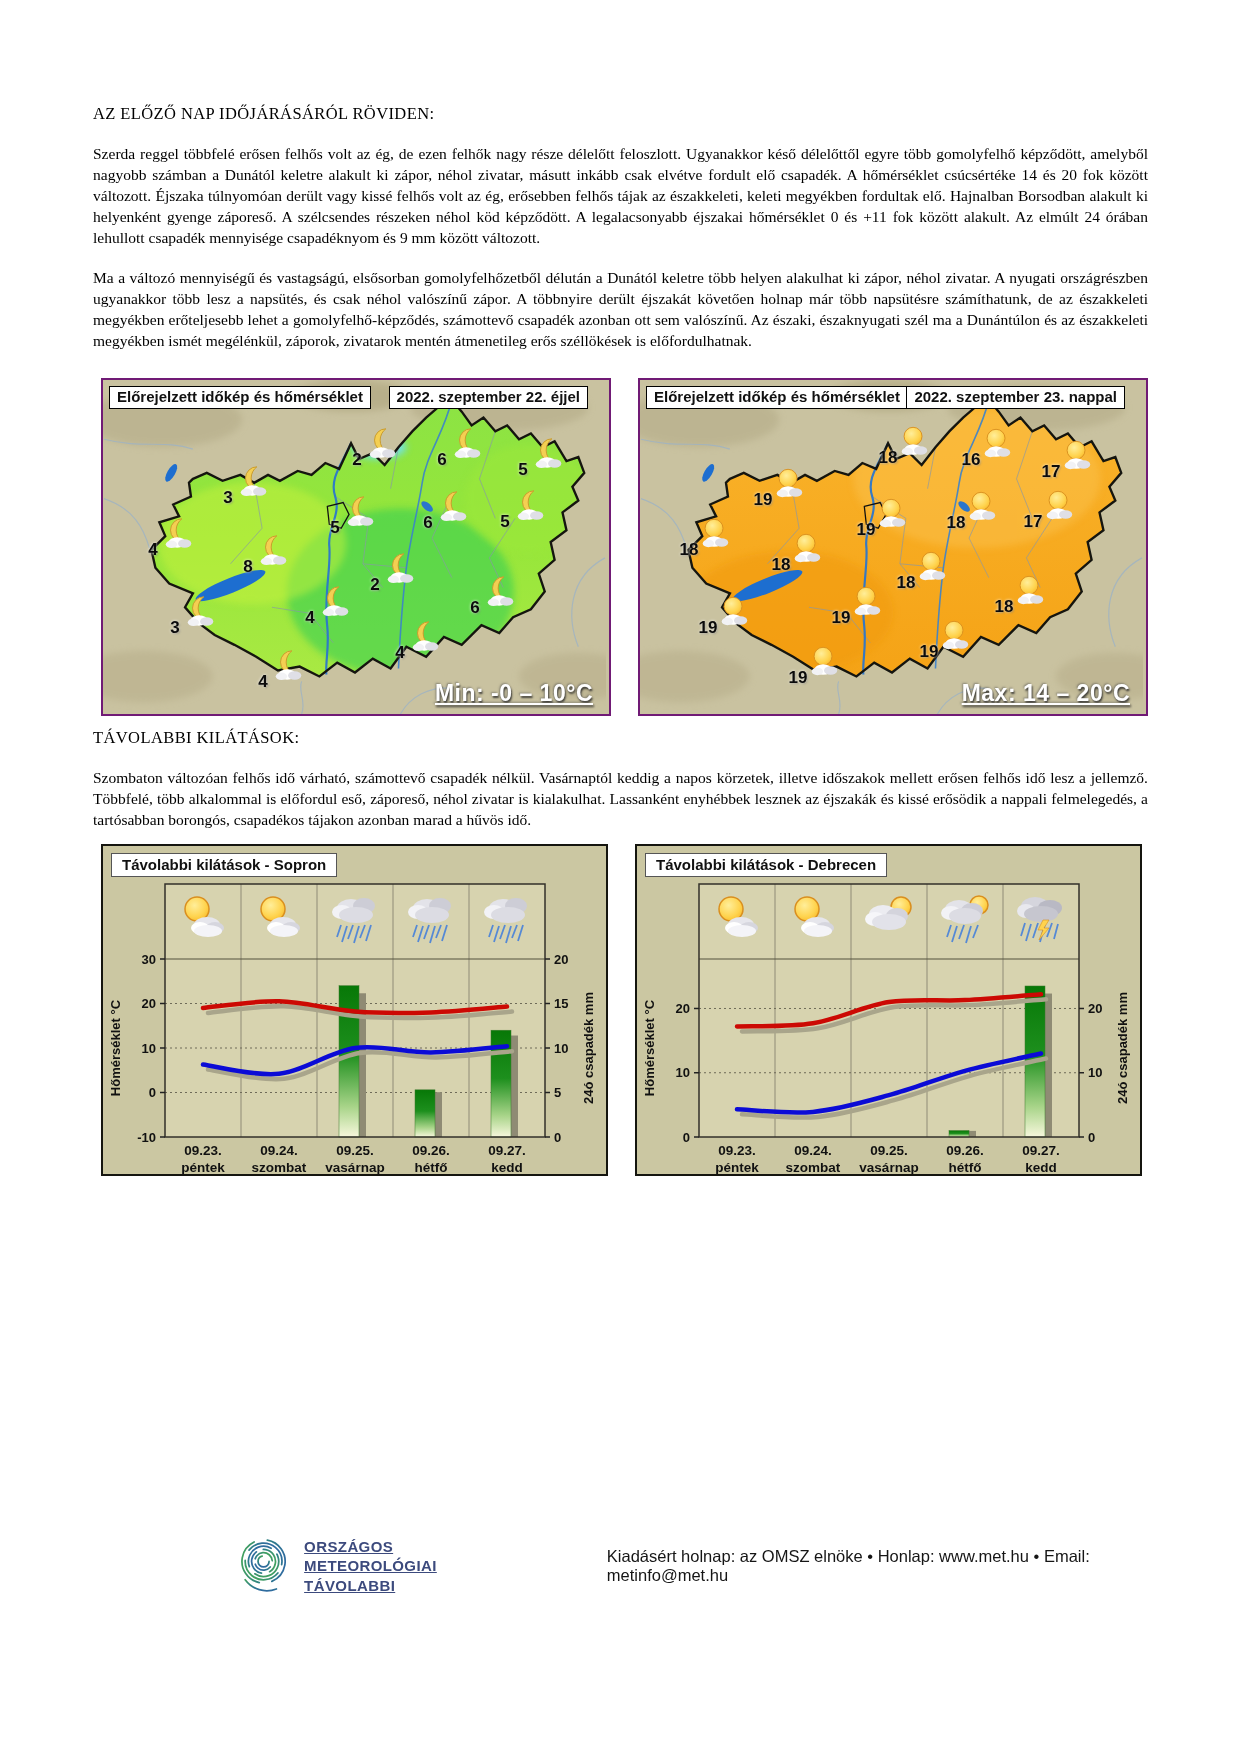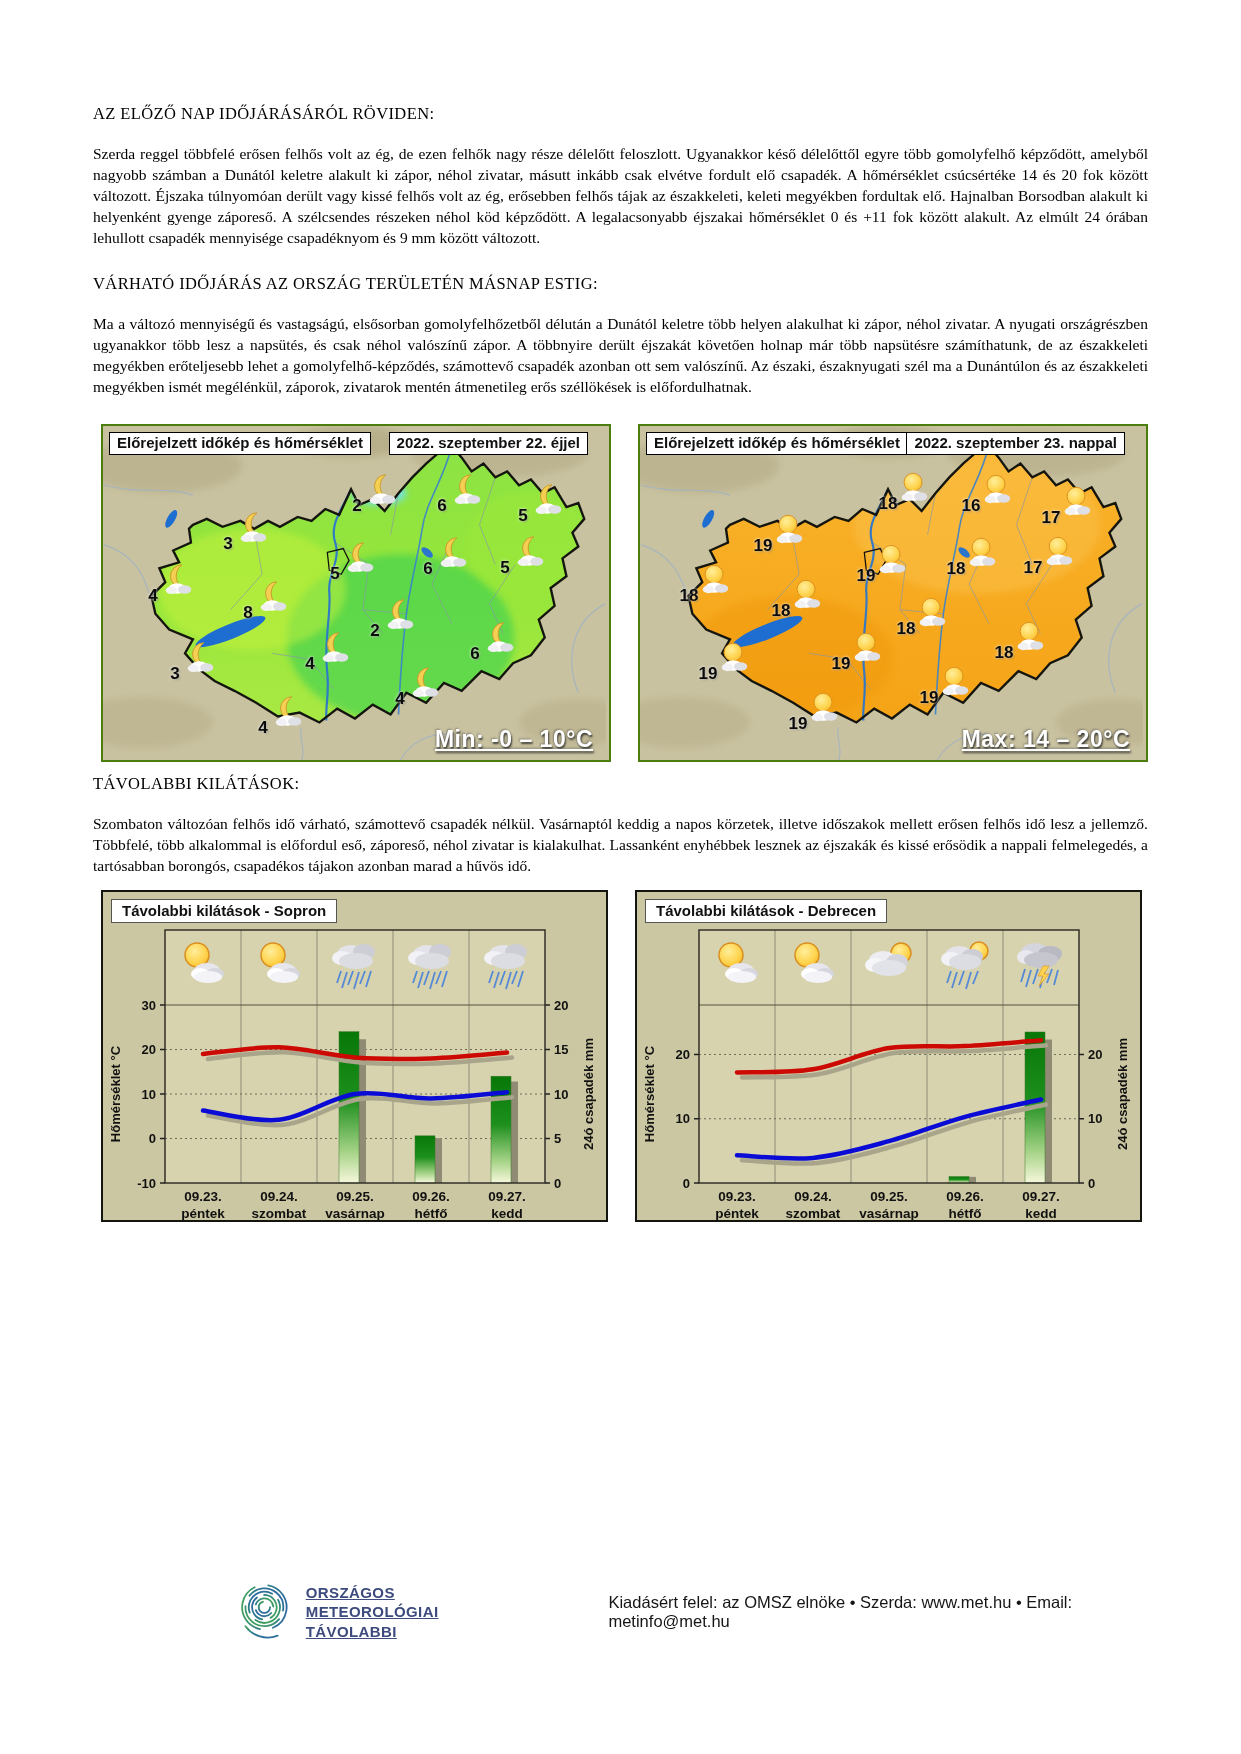--- a/index.html
+++ b/index.html
@@ -8,21 +8,21 @@
   .sec-head{font-size:16.5px;font-weight:400;letter-spacing:.4px;margin:0;}
   .body-par{font-size:15.5px;line-height:21px;text-align:justify;margin:0;}
   #para1{margin-top:19px;}
   #head2{margin-top:26px;}
   #para2{margin-top:19px;}
   #head3{margin-top:12px;}
   #para3{margin-top:19px;}
   .fig-row{display:flex;gap:27px;margin-left:8px;}
   #maps-row{margin-top:27px;}
   #charts-row{margin-top:14px;}
-  .map-panel{position:relative;width:513px;height:338px;border:2px solid #4d7c0f;box-sizing:border-box;overflow:hidden;background:#c9c2a0;}
+  .map-panel{position:relative;width:513px;height:338px;border:2px solid #701a75;box-sizing:border-box;overflow:hidden;background:#c9c2a0;}
   .map-head{position:absolute;top:6px;background:#fff;border:1px solid #000;padding:1px 7px 3px 7px;font:bold 15px "Liberation Sans",sans-serif;color:#111;white-space:nowrap;z-index:4;}
   .map-head-left{left:6px;}
   .map-head-right{right:21px;}
   .map-range{position:absolute;right:16px;bottom:7px;font:bold 23px "Liberation Sans",sans-serif;color:#fff;
     text-shadow:1px 2px 2px rgba(40,40,40,.85),-1px -1px 2px rgba(80,80,80,.5);z-index:4;letter-spacing:.5px;text-decoration:underline;}
   .map-pt{position:absolute;transform:translate(-50%,-50%);font:bold 17px "Liberation Sans",sans-serif;color:#0b0b0b;
     text-shadow:0 0 3px rgba(255,255,255,.95),1px 1px 2px rgba(0,0,0,.3);z-index:3;}
   .map-ic{position:absolute;width:34px;height:34px;transform:translate(-50%,-50%);z-index:2;}
   .chart-panel{position:relative;width:507px;height:332px;border:2px solid #15150f;box-sizing:border-box;background:#cbc7a2;}
   .chart-title{position:absolute;top:7px;left:8px;background:#fff;border:1px solid #555;padding:2px 10px 3px 10px;
@@ -180,21 +180,20 @@
       <polygon points="30,28 36,28 31,36 36,36 26,48 30,38 25,38" fill="#ffd34d" stroke="#d98f1f" stroke-width="0.6"></polygon>
     </symbol>
   </defs>
 </svg>
 
 <div class="content">
 
   <h2 class="sec-head" id="head1">AZ ELŐZŐ NAP IDŐJÁRÁSÁRÓL RÖVIDEN:</h2>
   <p class="body-par" id="para1">Szerda reggel többfelé erősen felhős volt az ég, de ezen felhők nagy része délelőtt feloszlott. Ugyanakkor késő délelőttől egyre több gomolyfelhő képződött, amelyből nagyobb számban a Dunától keletre alakult ki zápor, néhol zivatar, másutt inkább csak elvétve fordult elő csapadék. A hőmérséklet csúcsértéke 14 és 20 fok között változott. Éjszaka túlnyomóan derült vagy kissé felhős volt az ég, erősebben felhős tájak az északkeleti, keleti megyékben fordultak elő. Hajnalban Borsodban alakult ki helyenként gyenge záporeső. A szélcsendes részeken néhol köd képződött. A legalacsonyabb éjszakai hőmérséklet 0 és +11 fok között alakult. Az elmúlt 24 órában lehullott csapadék mennyisége csapadéknyom és 9 mm között változott.</p>
 
-  <h2 class="sec-head" id="head2">VÁRHATÓ IDŐJÁRÁS AZ ORSZÁG TERÜLETÉN MÁSNAP ESTIG:</h2>
   <p class="body-par" id="para2">Ma a változó mennyiségű és vastagságú, elsősorban gomolyfelhőzetből délután a Dunától keletre több helyen alakulhat ki zápor, néhol zivatar. A nyugati országrészben ugyanakkor több lesz a napsütés, és csak néhol valószínű zápor. A többnyire derült éjszakát követően holnap már több napsütésre számíthatunk, de az északkeleti megyékben erőteljesebb lehet a gomolyfelhő-képződés, számottevő csapadék azonban ott sem valószínű. Az északi, északnyugati szél ma a Dunántúlon és az északkeleti megyékben ismét megélénkül, záporok, zivatarok mentén átmenetileg erős széllökések is előfordulhatnak.</p>
 
   <div class="fig-row" id="maps-row">
     <div class="map-panel">
       <svg width="503" height="334" viewBox="0 0 507 338">
         <rect x="0" y="0" width="507" height="338" fill="#c9c2a0"></rect>
         <use href="#terrain-deco"></use>
         <use href="#hu-shape" fill="url(#gGreen)"></use>
         <clipPath id="clipHu1">
             <use href="#hu-shape"></use>
@@ -494,16 +493,16 @@
         <circle cx="30" cy="32" r="20" stroke-dasharray="52 10 50 12" transform="rotate(220 30 32)"></circle>
         <circle cx="30" cy="32" r="23.5" stroke-dasharray="60 14 58 16" transform="rotate(280 30 32)"></circle>
         <path d="M10,52 A29 29 0 0 0 44,62"></path>
       </g>
     </svg>
     <div class="logo-text">
       <div>ORSZÁGOS</div>
       <div>METEOROLÓGIAI</div>
       <div>TÁVOLABBI</div>
     </div>
-    <div class="footer-contact">Kiadásért felel: az OMSZ elnöke • Szerda: www.met.hu • Email: metinfo@met.hu</div>
+    <div class="footer-contact">Kiadásért holnap: az OMSZ elnöke • Honlap: www.met.hu • Email: metinfo@met.hu</div>
   </div>
 
 </div>
 
 </body></html>

